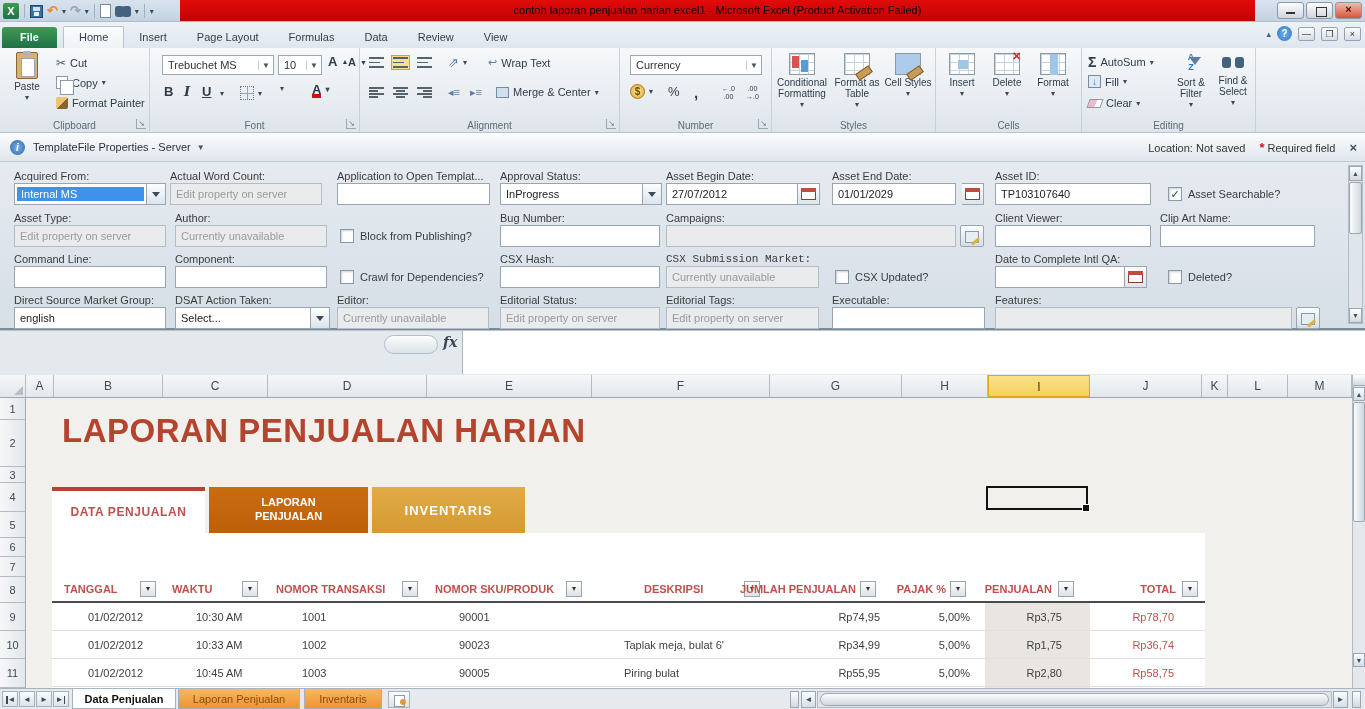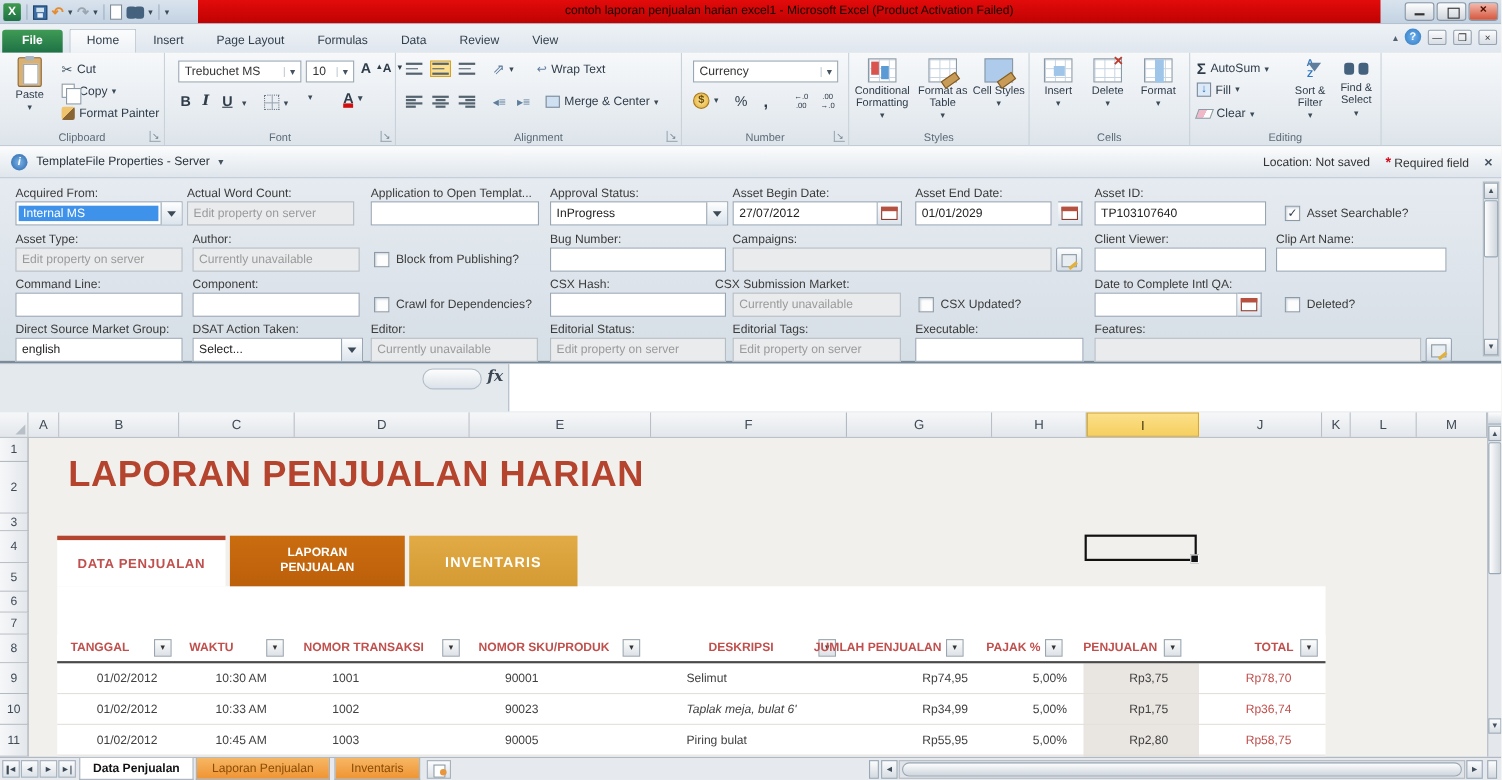--- a/index.html
+++ b/index.html
@@ -554,21 +554,21 @@
           <div class="dptext"></div>
         </div>
         <div class="dpcheck" style="left: 340px; top: 137px;">
           <div class="cbox"></div>
           <div class="cblabel">Crawl for Dependencies?</div>
         </div>
         <div class="dplabel" style="left: 500px; top: 120px;">CSX Hash:</div>
         <div class="dpinput" style="left: 500px; top: 133px; width: 160px;">
           <div class="dptext"></div>
         </div>
-        <div class="dplabel" style="left: 650px; top: 120px;">CSX Submission Market:</div>
+        <div class="dplabel" style="left: 666px; top: 120px; font-family: Liberation Mono, monospace;">CSX Submission Market:</div>
         <div class="dpinput disabled" style="left: 666px; top: 133px; width: 153px;">
           <div class="dptext">Currently unavailable</div>
         </div>
         <div class="dpcheck" style="left: 835px; top: 137px;">
           <div class="cbox"></div>
           <div class="cblabel">CSX Updated?</div>
         </div>
         <div class="dplabel" style="left: 995px; top: 120px;">Date to Complete Intl QA:</div>
         <div class="dpinput" style="left: 995px; top: 133px; width: 130px;">
           <div class="dptext"></div>
@@ -682,32 +682,31 @@
         <div class="filterbtn" style="left: 1006px;">▾</div>
         <div class="thcell right" style="left: 1036px; width: 88px;">TOTAL</div>
         <div class="filterbtn" style="left: 1130px;">▾</div>
       </div>
     <div id="table-rows">
         <div class="trow" style="top: 205px; height: 28px;">
           <div class="tcell" style="left: 12px; width: 95px;">01/02/2012</div>
           <div class="tcell" style="left: 120px; width: 95px;">10:30 AM</div>
           <div class="tcell" style="left: 226px; width: 120px;">1001</div>
           <div class="tcell" style="left: 383px; width: 130px;">90001</div>
-          <div class="tcell" style="left: 548px; width: 170px;">Selimut</div>
           <div class="tcell right" style="left: 684px; width: 120px;">Rp74,95</div>
           <div class="tcell right" style="left: 824px; width: 70px;">5,00%</div>
           <div class="tcell right" style="left: 896px; width: 90px;">Rp3,75</div>
           <div class="tcell right tot" style="left: 988px; width: 110px;">Rp78,70</div>
         </div>
         <div class="trow" style="top: 233px; height: 28px;">
           <div class="tcell" style="left: 12px; width: 95px;">01/02/2012</div>
           <div class="tcell" style="left: 120px; width: 95px;">10:33 AM</div>
           <div class="tcell" style="left: 226px; width: 120px;">1002</div>
           <div class="tcell" style="left: 383px; width: 130px;">90023</div>
-          <div class="tcell" style="left: 548px; width: 170px; font-style: italic;">Taplak meja, bulat 6'</div>
+          <div class="tcell" style="left: 548px; width: 170px;">Taplak meja, bulat 6'</div>
           <div class="tcell right" style="left: 684px; width: 120px;">Rp34,99</div>
           <div class="tcell right" style="left: 824px; width: 70px;">5,00%</div>
           <div class="tcell right" style="left: 896px; width: 90px;">Rp1,75</div>
           <div class="tcell right tot" style="left: 988px; width: 110px;">Rp36,74</div>
         </div>
         <div class="trow" style="top: 261px; height: 28px;">
           <div class="tcell" style="left: 12px; width: 95px;">01/02/2012</div>
           <div class="tcell" style="left: 120px; width: 95px;">10:45 AM</div>
           <div class="tcell" style="left: 226px; width: 120px;">1003</div>
           <div class="tcell" style="left: 383px; width: 130px;">90005</div>

